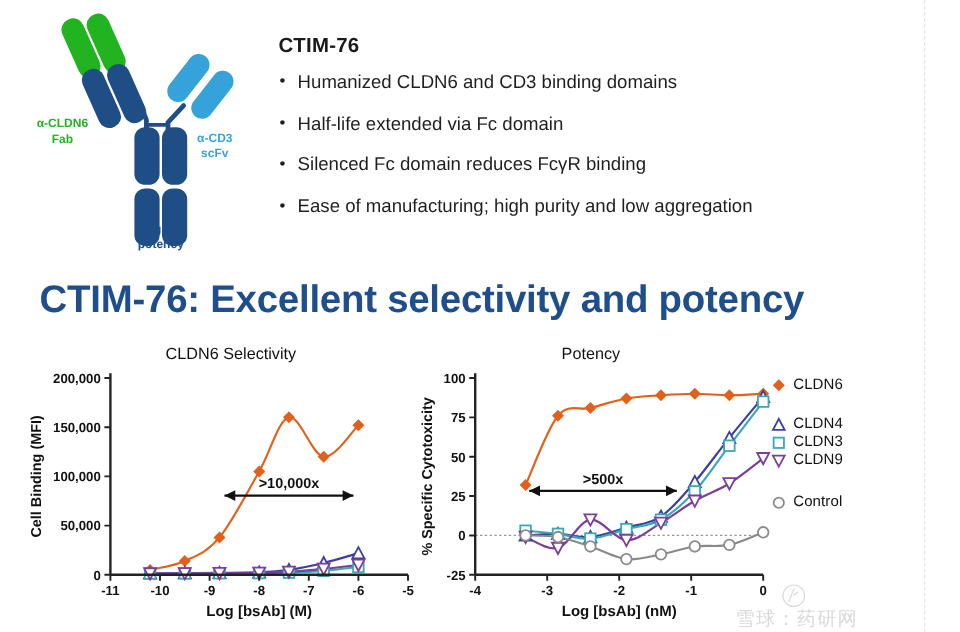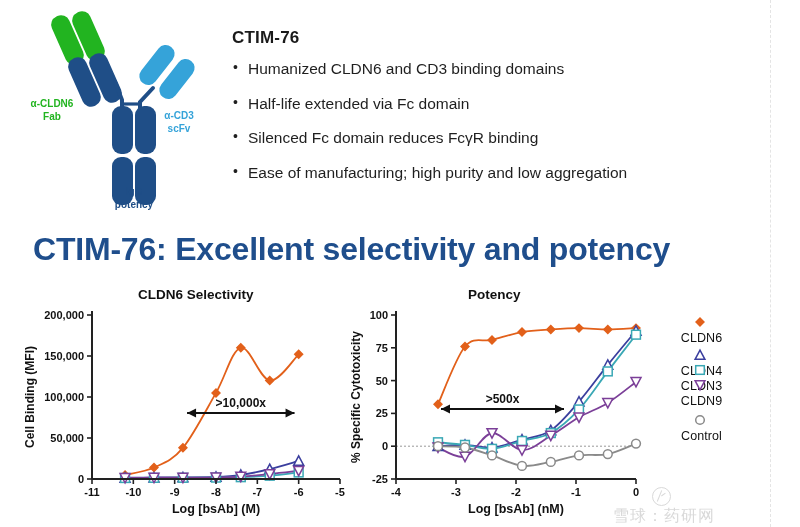--- a/index.html
+++ b/index.html
@@ -93,39 +93,38 @@
   .charts {
     position: absolute;
     left: 0;
     top: 283px;
     width: 800px;
     height: 244px;
   }
   .chart-title {
     position: absolute;
     font-size: 13.5px;
-    font-weight: bold;
+    font-weight: normal;
     color: #111;
     white-space: nowrap;
   }
   .chart-svg { position: absolute; }
 
   
   .legend {
     position: absolute;
     left: 640px;
     top: 313px;
     width: 120px;
   }
   .legend-row {
     display: flex;
-    align-items: center;
+    align-items: flex-start;
     height: 15px;
     margin-bottom: 0px;
-    flex-direction: column;
   }
   .legend-mark {
     width: 18px;
     height: 15px;
     flex: 0 0 18px;
     display: flex;
     align-items: center;
     justify-content: center;
   }
   .legend-label {

